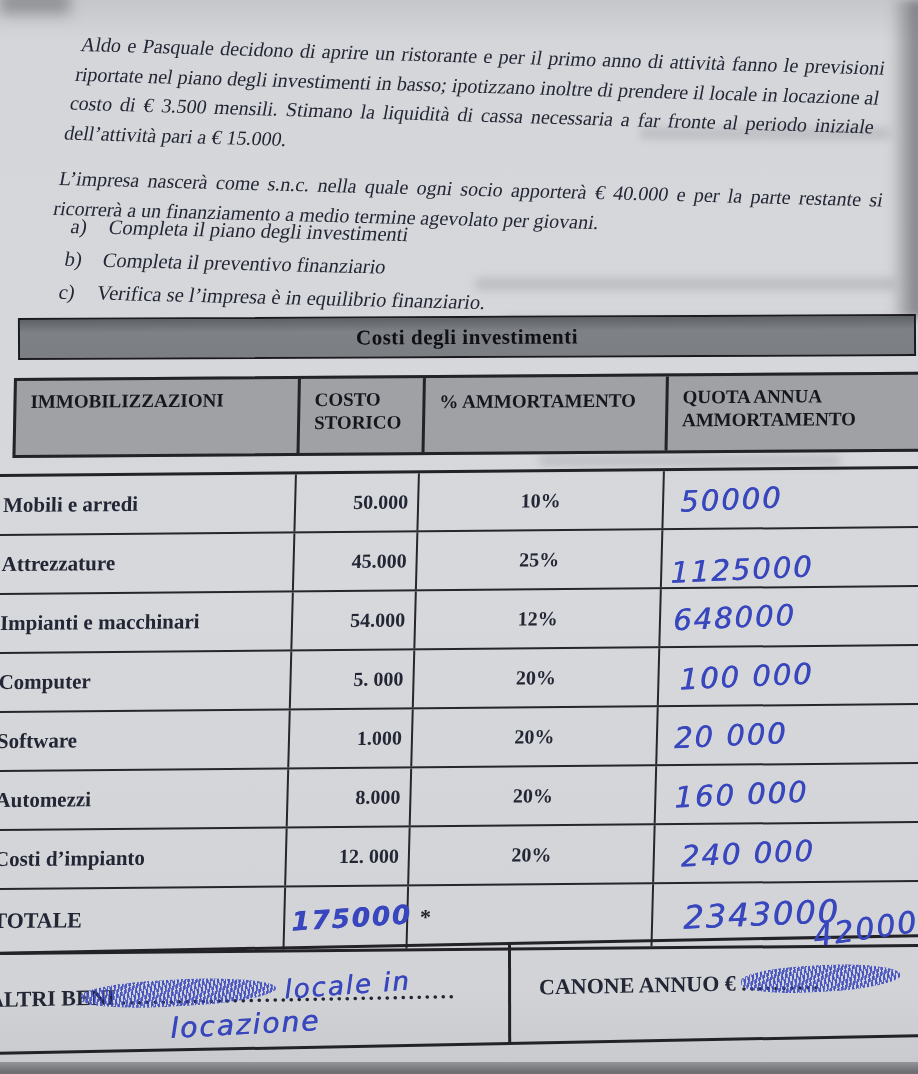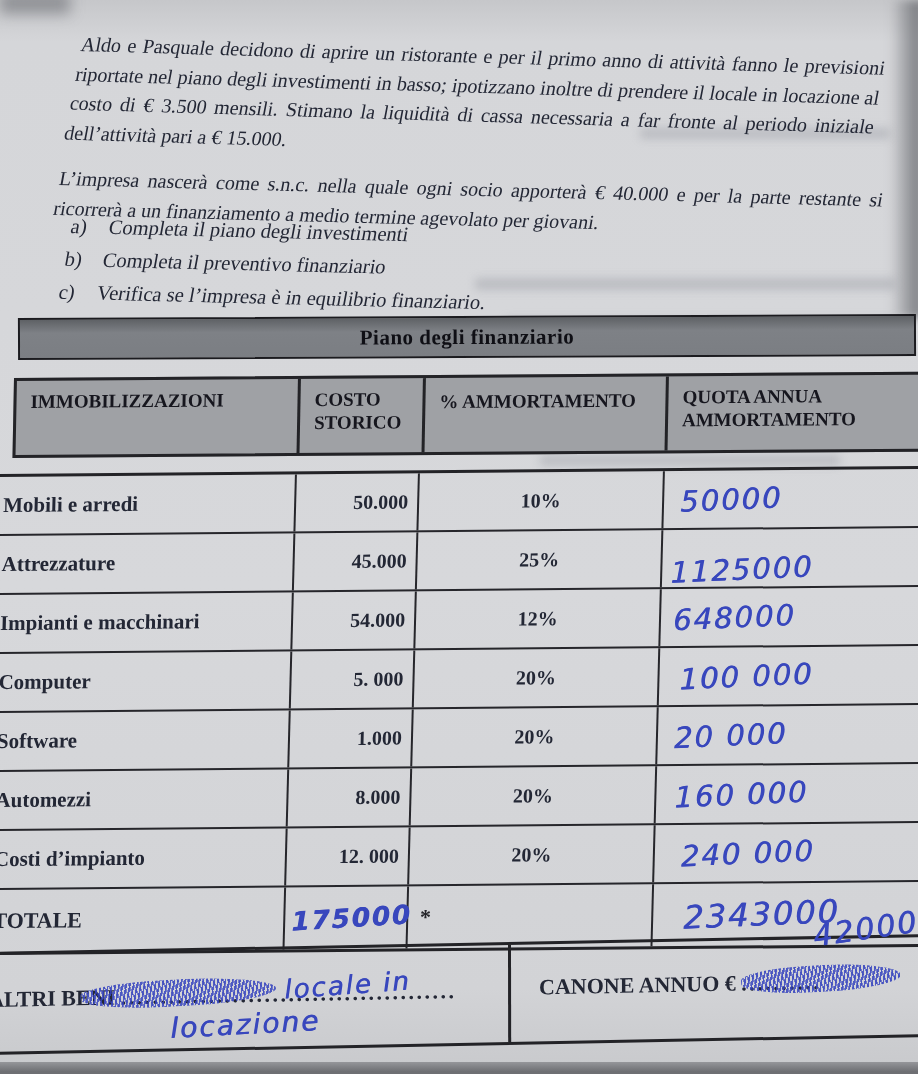--- a/index.html
+++ b/index.html
@@ -111,21 +111,21 @@
       <span class="task-marker">b)</span>
       <span>Completa il preventivo finanziario</span>
     </div>
     <div class="task-row">
       <span class="task-marker">c)</span>
       <span>Verifica se l’impresa è in equilibrio finanziario.</span>
     </div>
   </div>
 
   <div id="banner">
-    <span>Piano degli finanziario</span>
+    <span>Costi degli investimenti</span>
   </div>
 
   <div id="header-table">
     <div class="hcell hc1">IMMOBILIZZAZIONI</div>
     <div class="hcell hc2">COSTO
 STORICO</div>
     <div class="hcell hc3">% AMMORTAMENTO</div>
     <div class="hcell hc4">QUOTA ANNUA
 AMMORTAMENTO</div>
   </div>

